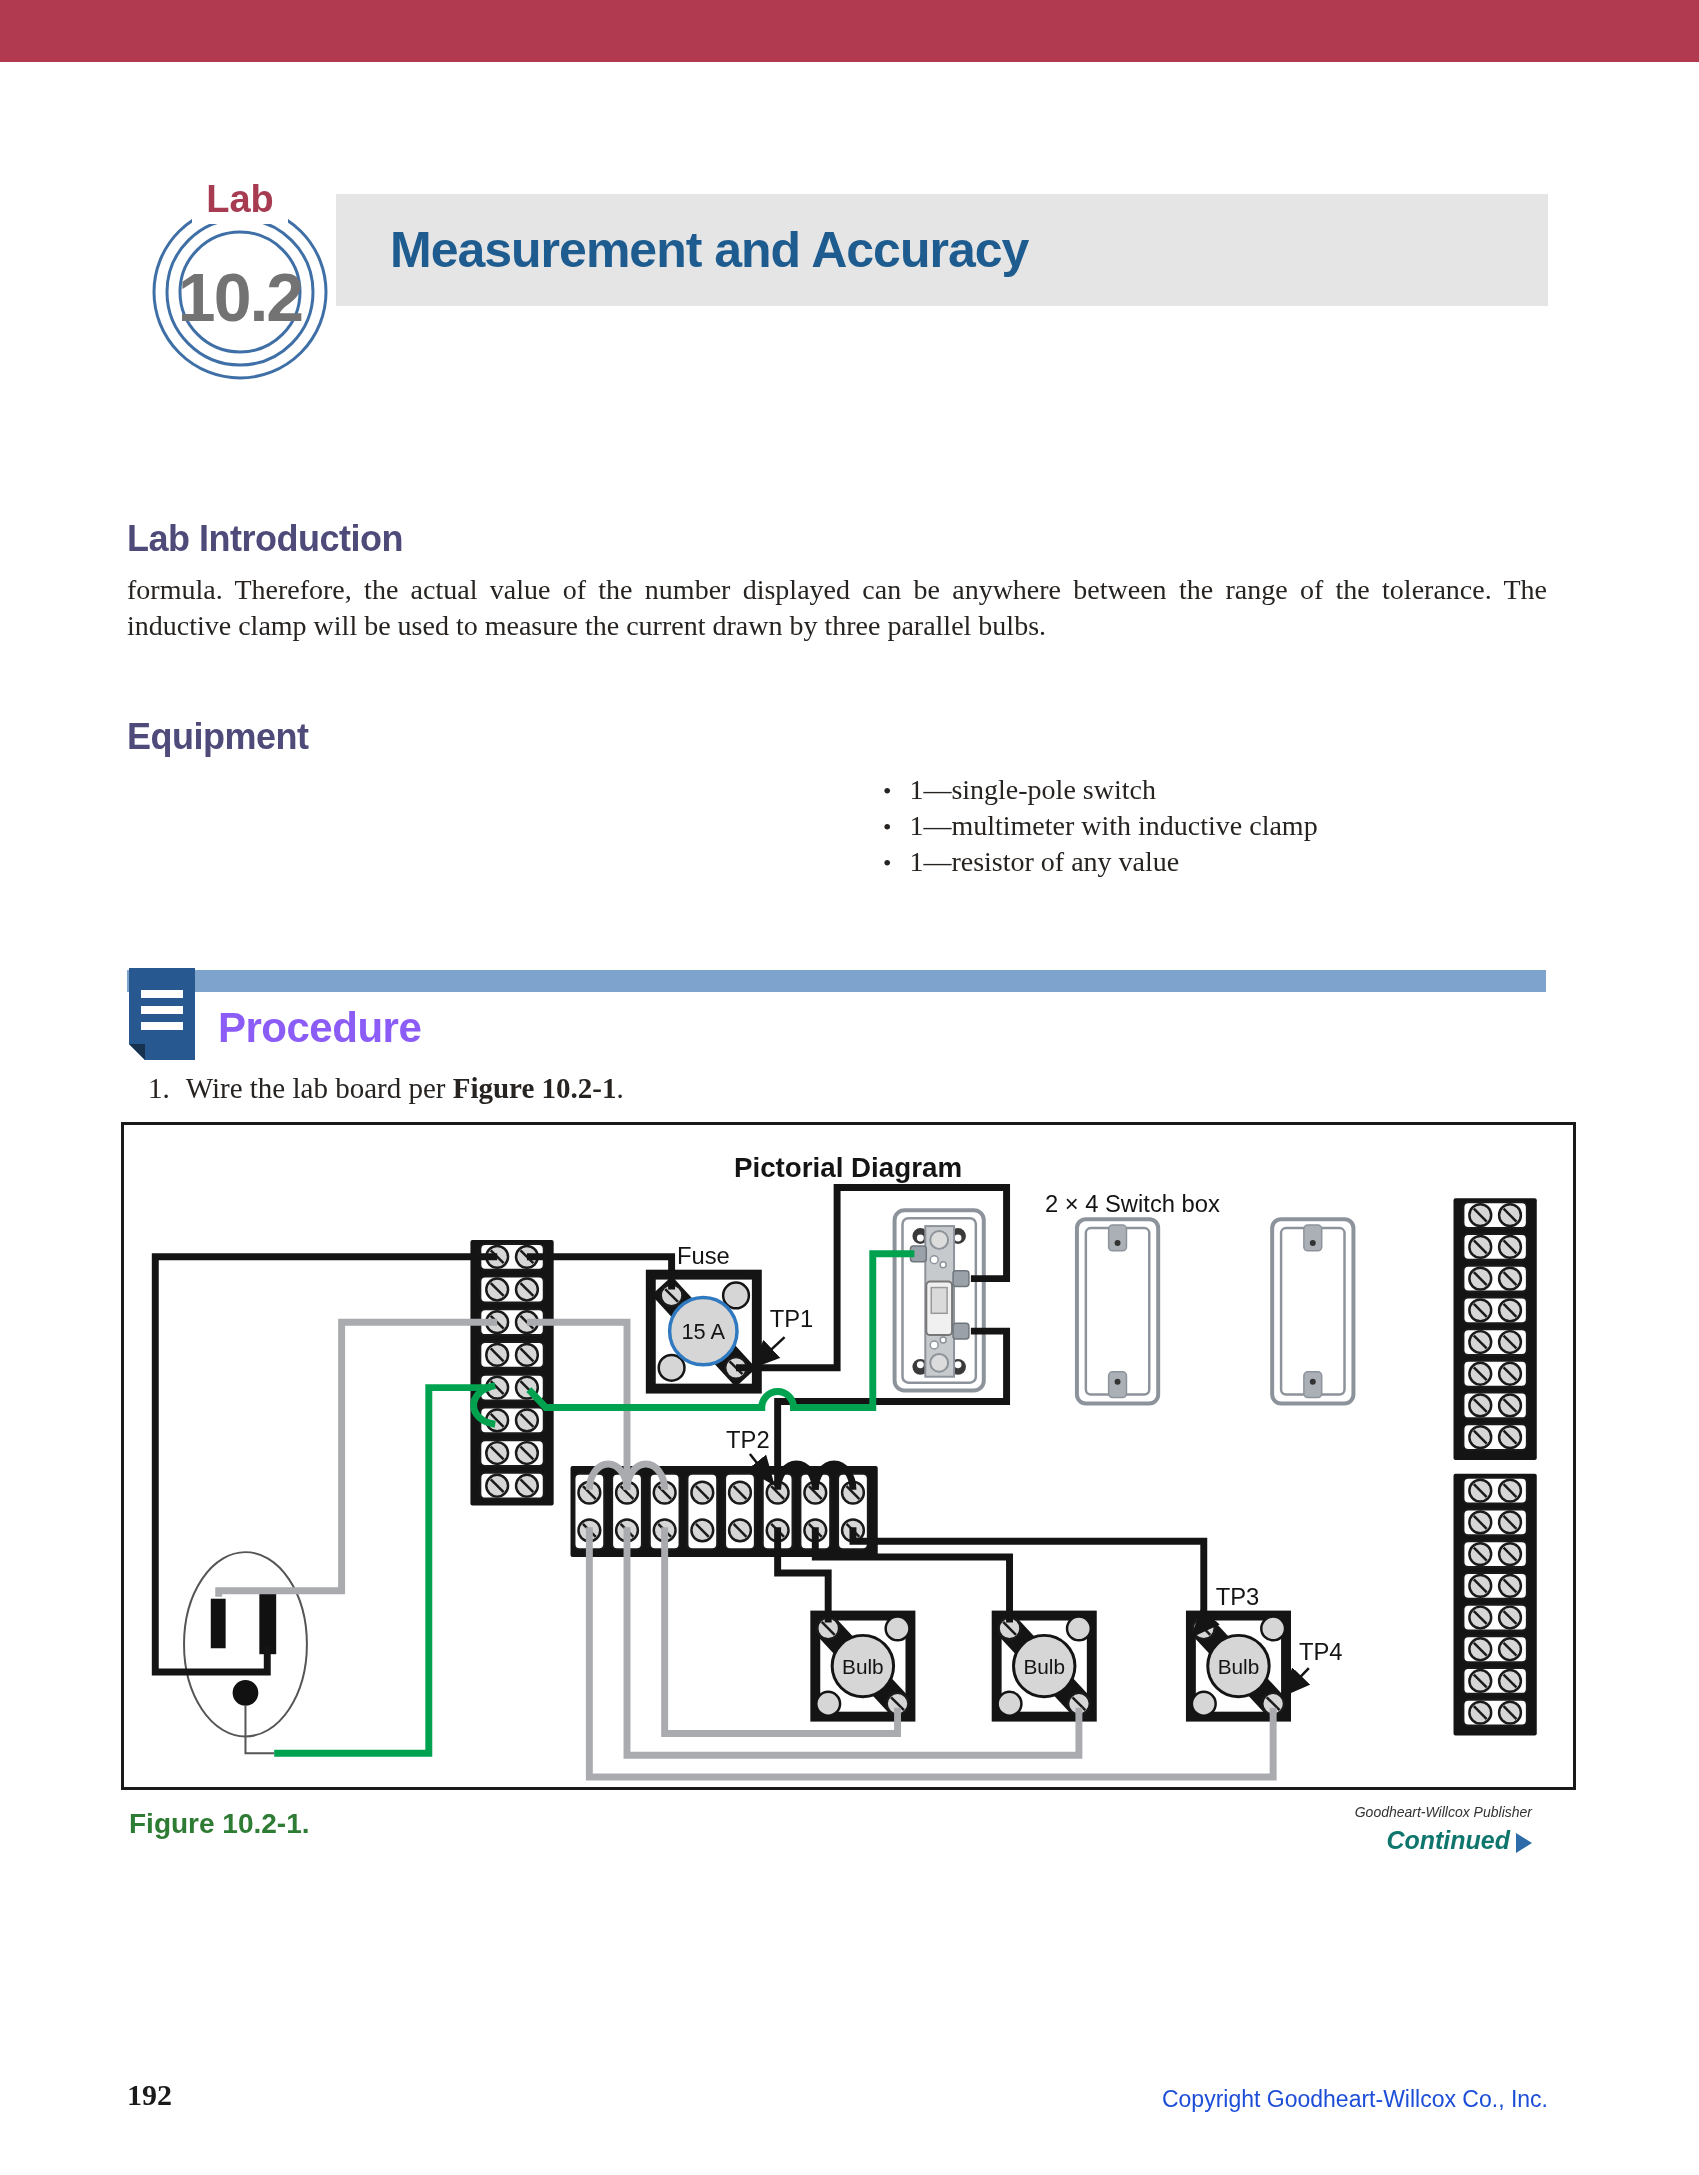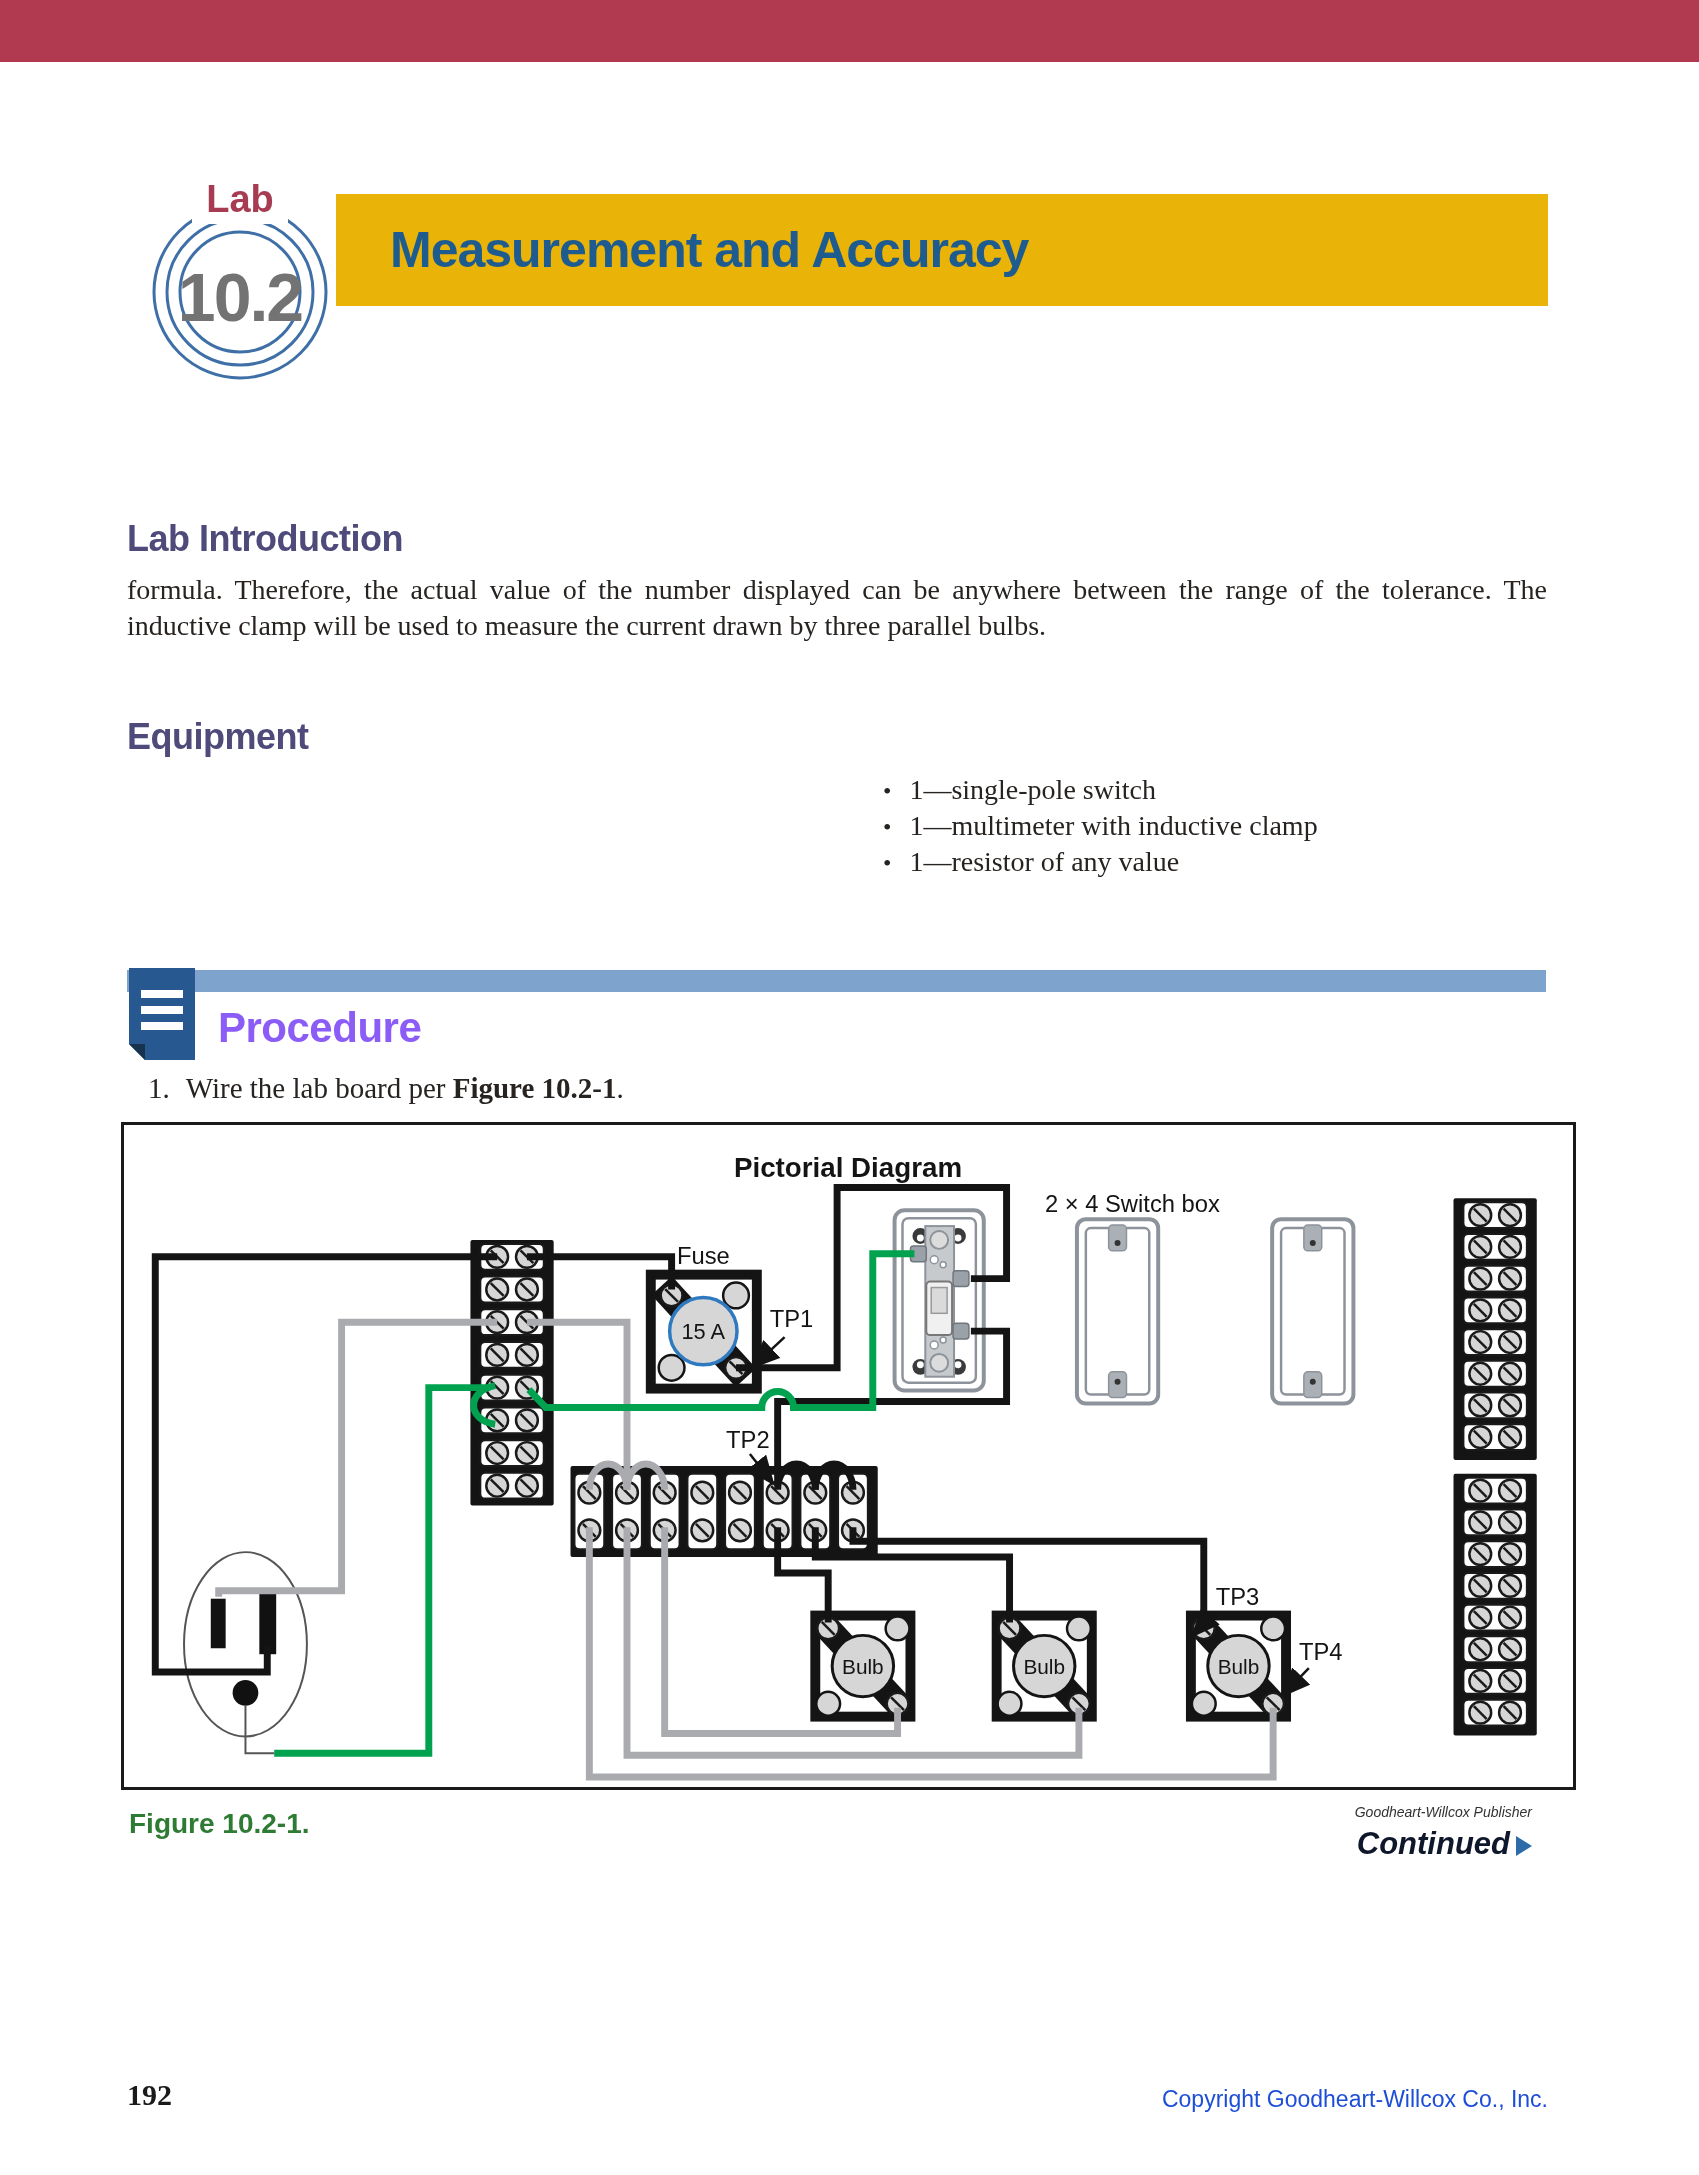--- a/index.html
+++ b/index.html
@@ -2,21 +2,21 @@
 <html><head>
 <meta charset="utf-8">
 <style>
   html,body{margin:0;padding:0;background:#fff;}
   .page{position:relative;width:1699px;height:2175px;background:#fff;overflow:hidden;
         font-family:"Liberation Serif",serif;color:#272320;}
   .abs{position:absolute;}
 
   
   .top-bar{left:0;top:0;width:1699px;height:62px;background:#b23a50;}
-  .title-band{left:336px;top:194px;width:1212px;height:112px;background:#eab308;
+  .title-band{left:336px;top:194px;width:1212px;height:112px;background:#e5e5e5;
               display:flex;align-items:center;padding-left:54px;box-sizing:border-box;}
   .doc-title{font-family:"Liberation Sans",sans-serif;font-weight:bold;font-size:50px;
              letter-spacing:-1px;color:#1e5c90;}
   .badge{left:140px;top:150px;width:200px;height:240px;}
   .badge-lab{left:0;top:28px;width:200px;text-align:center;font-family:"Liberation Sans",sans-serif;
              font-weight:bold;font-size:38px;color:#a63b52;}
   .badge-num{left:0;top:108px;width:200px;text-align:center;font-family:"Liberation Sans",sans-serif;
              font-weight:bold;font-size:68px;letter-spacing:-2px;color:#737373;}
 
   
@@ -42,21 +42,21 @@
   .step .num{margin-right:16px;}
   .step b{font-weight:bold;}
 
   
   .fig-box{left:121px;top:1122px;width:1455px;height:668px;border:3px solid #1a1a1a;box-sizing:border-box;}
   .fig-caption{left:129px;top:1808px;font-family:"Liberation Sans",sans-serif;font-weight:bold;
                font-size:28px;color:#2e7b33;}
   .fig-credit{left:900px;top:1804px;width:632px;text-align:right;font-family:"Liberation Sans",sans-serif;
               font-style:italic;font-size:14px;color:#333;}
   .fig-continued{left:900px;top:1826px;width:632px;display:flex;justify-content:flex-end;align-items:center;
-                 font-family:"Liberation Sans",sans-serif;font-style:italic;font-weight:bold;font-size:31px;color:#0f172a;}
+                 font-family:"Liberation Sans",sans-serif;font-style:italic;font-weight:bold;font-size:25px;color:#0f766e;}
   .cont-arrow{width:0;height:0;border-left:16px solid #2d6ca8;border-top:10px solid transparent;
               border-bottom:10px solid transparent;margin-left:6px;position:relative;top:2px;}
 
   
   .pg-num{left:127px;top:2078px;font-size:30px;font-weight:bold;color:#1a1a1a;}
   .copyright{left:900px;top:2086px;width:648px;text-align:right;font-family:"Liberation Sans",sans-serif;
              font-size:23px;color:#1d4ed8;}
 
   svg text{font-family:"Liberation Sans",sans-serif;fill:#141414;}
 </style>

